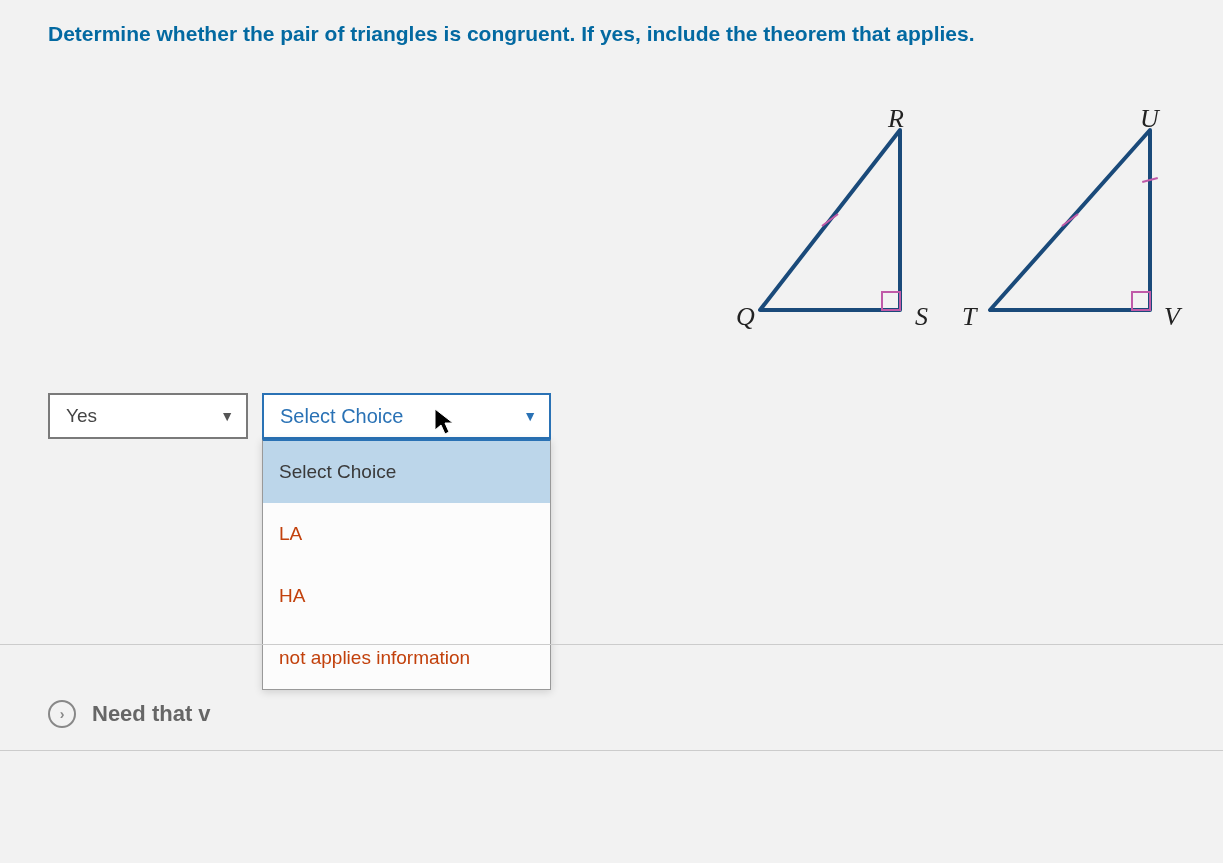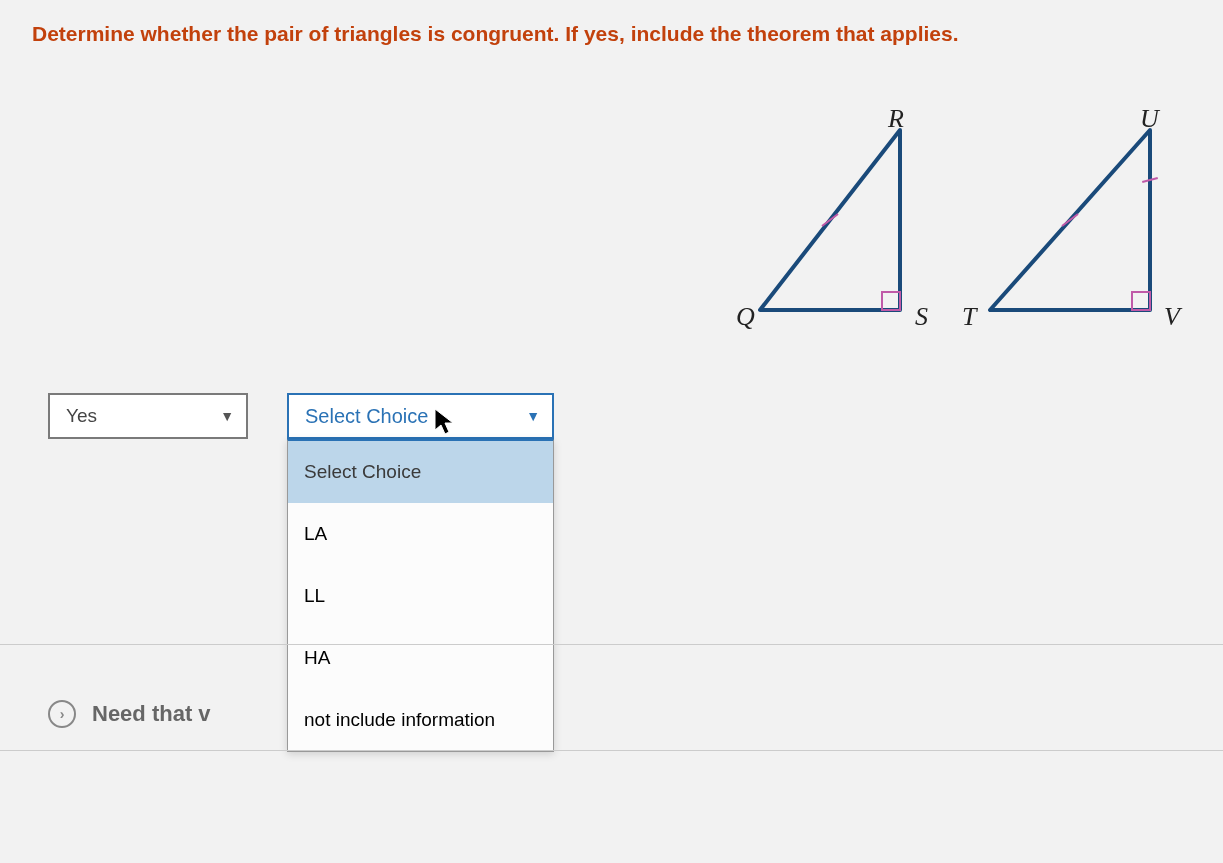--- a/index.html
+++ b/index.html
@@ -8,24 +8,24 @@
     background: #f2f2f2;
     width: 1223px;
     height: 863px;
     position: relative;
     overflow: hidden;
     color: #333;
   }
   .question {
     position: absolute;
     top: 22px;
-    left: 32px;
+    left: 48px;
     font-size: 21px;
     font-weight: 600;
-    color: #c2410c;
+    color: #0369a1;
   }
   .diagram {
     position: absolute;
     top: 110px;
     left: 730px;
     width: 470px;
     height: 230px;
   }
   .label {
     position: absolute;
@@ -47,21 +47,21 @@
     border: 2px solid #7a7a7a;
     background: #fff;
     display: flex;
     align-items: center;
     justify-content: space-between;
     padding: 0 12px 0 16px;
     font-size: 19px;
     cursor: pointer;
   }
   .select-yes { width: 200px; color: #444; }
-  .select-theorem-wrap { width: 267px; position: relative; margin-left: 25px; }
+  .select-theorem-wrap { width: 289px; position: relative; }
   .select-theorem {
     height: 46px;
     width: 100%;
     border: 2px solid #2a72b5;
     background: #fff;
     display: flex;
     align-items: center;
     justify-content: space-between;
     padding: 0 12px 0 16px;
     font-size: 20px;
@@ -80,21 +80,21 @@
     left: 0;
     width: 100%;
     border: 1px solid #999;
     border-top: 2px solid #2a72b5;
     background: #fcfcfc;
     box-shadow: 0 2px 8px rgba(0,0,0,0.15);
   }
   .option {
     padding: 20px 16px;
     font-size: 19px;
-    color: #000000;
+    color: #c2410c;
     cursor: pointer;
   }
   .option.selected {
     background: #bcd6ea;
     color: #3a3a3a;
     font-weight: 500;
   }
   .help-row {
     position: absolute;
     top: 700px;
@@ -168,23 +168,22 @@
     <span class="chevron chevron-gray">▼</span>
   </div>
   <div class="select-theorem-wrap">
     <div class="select-theorem">
       <span>Select Choice</span>
       <span class="chevron">▼</span>
     </div>
     <div class="options-list">
       <div class="option selected">Select Choice</div>
       <div class="option">LA</div>
-      <div class="option">LL</div>
       <div class="option">HA</div>
-      <div class="option">not include information</div>
+      <div class="option">not applies information</div>
     </div>
   </div>
 </div>
 
 <div class="hr-line" style="top:644px;"></div>
 <div class="hr-line" style="top:750px;"></div>
 
 <div class="help-row">
   <div class="help-icon">›</div>
   <span>Need that v</span>

